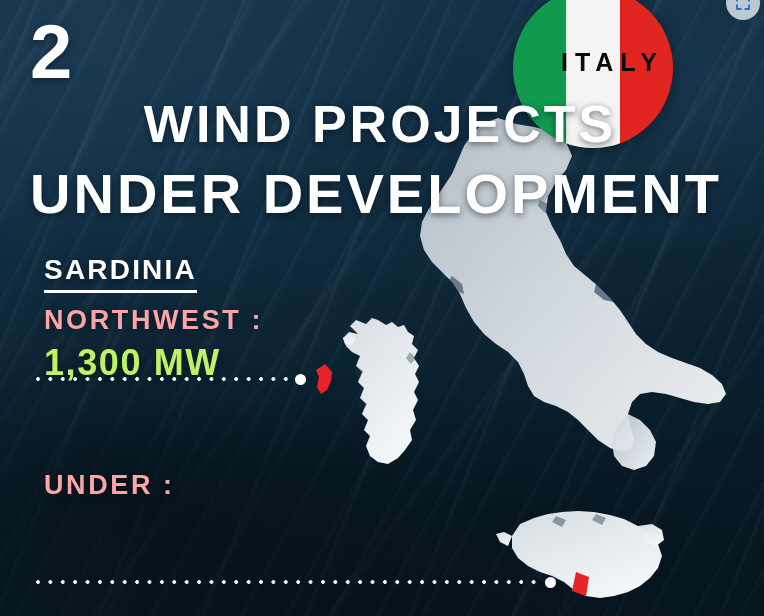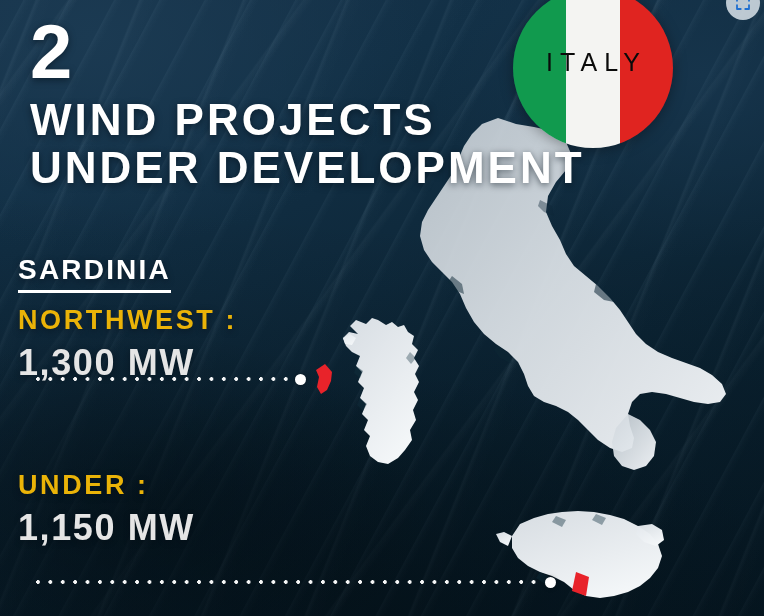--- a/index.html
+++ b/index.html
@@ -96,25 +96,26 @@
     box-shadow: 0 2px 14px rgba(0,0,0,0.35);
   }
   .flag-stripe { flex: 1 1 33.333%; height: 100%; }
   .flag-label {
     position: absolute;
     left: 513px;
     top: 50px;
     width: 160px;
     text-align: center;
     font-size: 25px;
-    font-weight: 400;
+    font-weight: 700;
     letter-spacing: 7px;
     color: #0a0a0a;
     text-indent: 7px;
     line-height: 1;
+    padding-left: 16px;
   }
 
   
   .corner-btn {
     position: absolute;
     left: 726px;
     top: -14px;
     width: 34px;
     height: 34px;
     border-radius: 50%;
@@ -146,59 +147,60 @@
     align-items: baseline;
   }
   .hl-big {
     font-size: 76px;
     letter-spacing: 0px;
     line-height: .78;
     margin-right: 14px;
     font-weight: 700;
   }
   .hl-line2 {
-    font-size: 44px;
+    font-size: 52px;
     letter-spacing: 3.0px;
-    margin-bottom: 4px;
+    margin-bottom: 16px;
+    text-align: center;
   }
   .hl-line3 {
-    font-size: 44px;
+    font-size: 56px;
     letter-spacing: 3.0px;
   }
 
   
   .project {
     position: absolute;
-    left: 18px;
+    left: 44px;
   }
   .project-sardinia { top: 256px; }
   .project-sicily   { top: 458px; }
 
   .p-region {
     color: #ffffff;
     font-size: 28px;
     font-weight: 700;
     letter-spacing: 2.2px;
     line-height: 1;
     display: inline-block;
     padding-bottom: 6px;
     border-bottom: 3px solid #ffffff;
     text-shadow: 0 2px 6px rgba(0,12,22,0.5);
   }
   .p-area {
-    color: #eab308;
+    color: #fca5a5;
     font-size: 27px;
     font-weight: 700;
     letter-spacing: 2.6px;
     line-height: 1;
     margin-top: 14px;
     text-shadow: 0 2px 6px rgba(0,12,22,0.5);
   }
   .p-capacity {
-    color: #e5e5e5;
+    color: #bef264;
     font-size: 36px;
     font-weight: 700;
     letter-spacing: 1.6px;
     line-height: 1;
     margin-top: 11px;
     text-shadow: 0 2px 6px rgba(0,10,18,0.45);
   }
 
   
   .leader {
@@ -373,21 +375,20 @@
     <div class="leader-dots"></div>
     <div class="leader-end"></div>
   </div>
 
   <svg class="site-marker marker-sardinia" width="26" height="34" viewBox="0 0 26 34">
     <path d="M13 1 L20 9 L19 18 L15 27 L9 31 L5 24 L7 14 L4 7 Z" fill="#e8232a"></path>
   </svg>
 
   <div class="project project-sicily">
     <div class="p-area">UNDER :</div>
-    <div class="p-capacity">1,150 MW</div>
   </div>
 
   <div class="leader leader-sicily">
     <div class="leader-dots"></div>
     <div class="leader-end"></div>
   </div>
 
   <svg class="site-marker marker-sicily" width="30" height="34" viewBox="0 0 30 34">
     <path d="M10 2 L23 7 L20 26 L6 21 Z" fill="#e8232a"></path>
   </svg>

